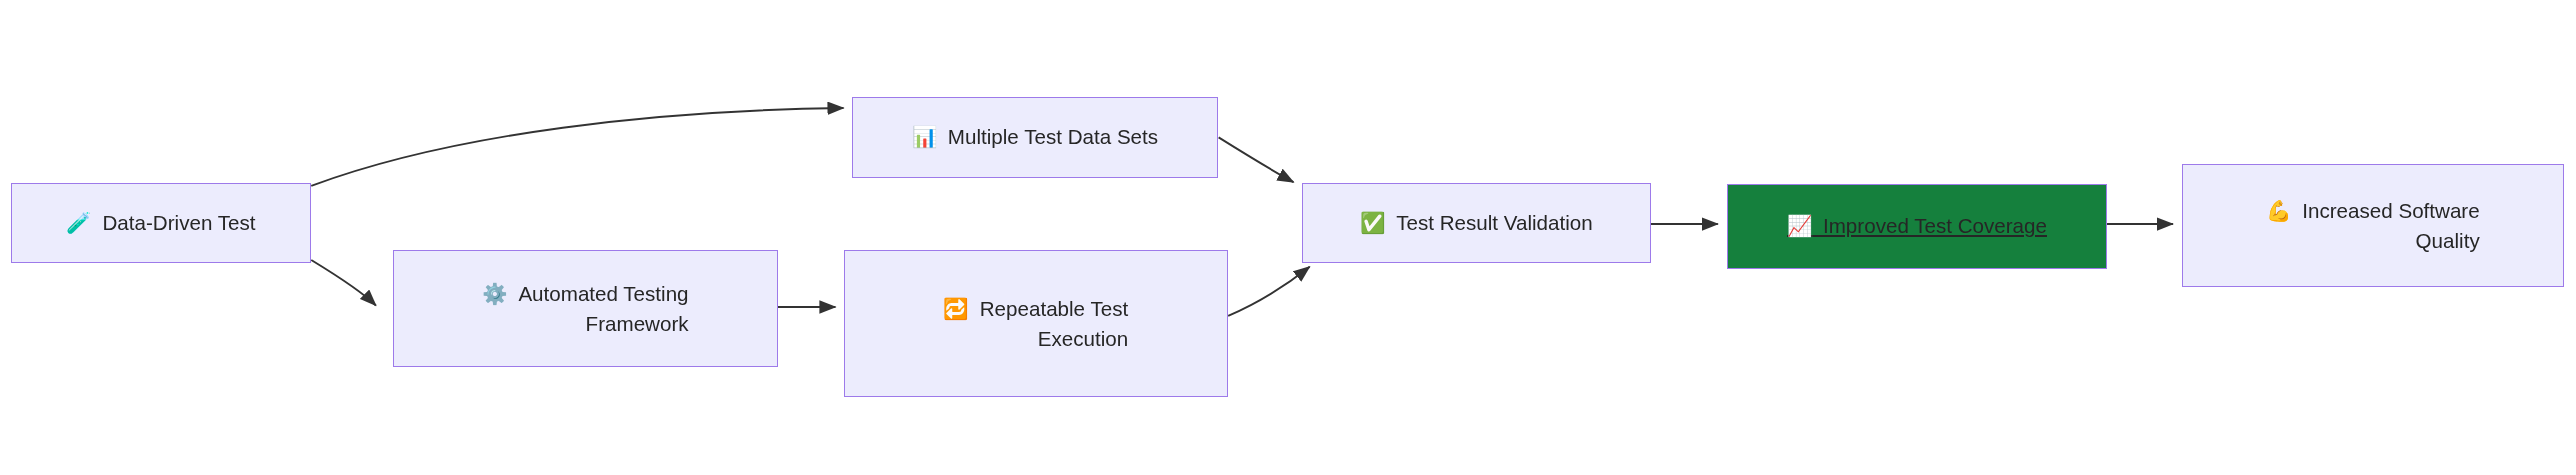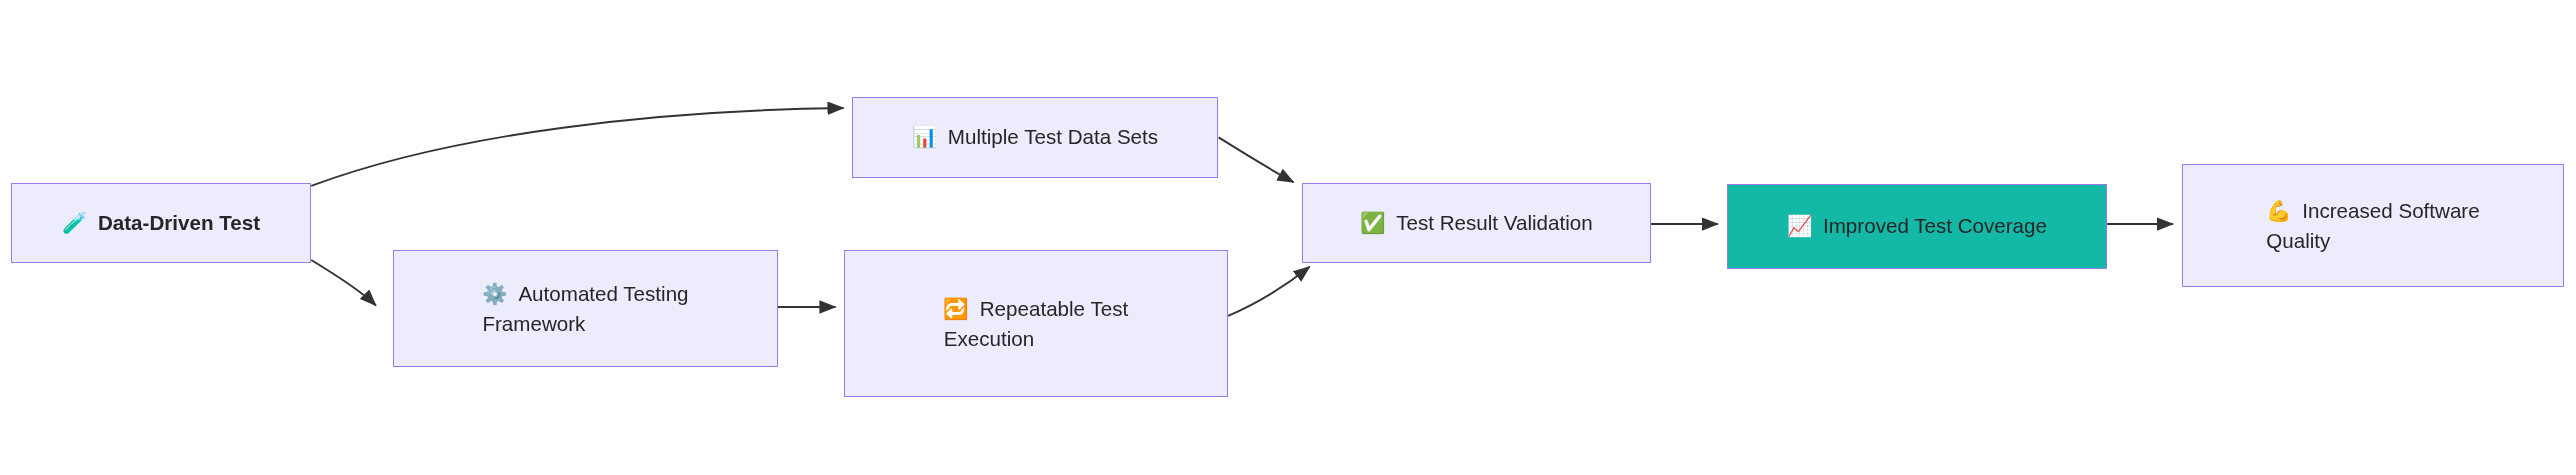--- a/index.html
+++ b/index.html
@@ -24,21 +24,21 @@
     pointer-events: none;
   }
   .flow-node {
     position: absolute;
     box-sizing: border-box;
     background: #ececfd;
     border: 1.5px solid #9d7aea;
     display: flex;
     align-items: center;
     justify-content: center;
-    text-align: left;
+    text-align: right;
     color: #262626;
     font-size: 20.6px;
     line-height: 1.42;
     font-family: "Liberation Sans", sans-serif;
   }
   .node-inner {
     display: block;
     padding: 0 10.3px;
     white-space: pre-line;
   }
@@ -62,38 +62,38 @@
         <path d="M 424,253 C 620,180 900,150 1149,147" stroke="#333333"></path>
         <path d="M 424,354 C 470,382 500,404 512,416" stroke="#333333"></path>
         <path d="M 1048,418 L 1138,418" stroke="#333333"></path>
         <path d="M 1660,187 C 1700,212 1740,236 1762,248" stroke="#333333"></path>
         <path d="M 1673,430 C 1720,410 1760,382 1784,363" stroke="#333333"></path>
         <path d="M 2248,305 L 2340,305" stroke="#333333"></path>
         <path d="M 2870,305 L 2960,305" stroke="#333333"></path>
       </g>
   </svg>
 
-  <div class="flow-node" style="left: 11px; top: 183px; width: 300px; height: 80px; background: rgb(236, 236, 253); border-color: rgb(157, 122, 234); color: rgb(38, 38, 38); font-weight: bold;">
+  <div class="flow-node" style="left: 11px; top: 183px; width: 300px; height: 80px; background: rgb(236, 236, 253); border-color: rgb(157, 122, 234); color: rgb(38, 38, 38);">
     <span class="node-inner"><span class="node-emoji">🧪</span> Data-Driven Test</span>
   </div>
   <div class="flow-node" style="left: 852px; top: 97px; width: 366px; height: 81px; background: rgb(236, 236, 253); border-color: rgb(157, 122, 234); color: rgb(38, 38, 38);">
     <span class="node-inner"><span class="node-emoji">📊</span> Multiple Test Data Sets</span>
   </div>
   <div class="flow-node" style="left: 385px; top: 250px; width: 385px; height: 117px; background: rgb(236, 236, 253); border-color: rgb(157, 122, 234); color: rgb(38, 38, 38); margin-left: 8px;">
     <span class="node-inner"><span class="node-emoji">⚙️</span> Automated Testing
 Framework</span>
   </div>
   <div class="flow-node" style="left: 844px; top: 250px; width: 384px; height: 147px; background: rgb(236, 236, 253); border-color: rgb(157, 122, 234); color: rgb(38, 38, 38);">
     <span class="node-inner"><span class="node-emoji">🔁</span> Repeatable Test
 Execution</span>
   </div>
   <div class="flow-node" style="left: 1302px; top: 183px; width: 349px; height: 80px; background: rgb(236, 236, 253); border-color: rgb(157, 122, 234); color: rgb(38, 38, 38);">
     <span class="node-inner"><span class="node-emoji">✅</span> Test Result Validation</span>
   </div>
-  <div class="flow-node" style="left: 1727px; top: 184px; width: 380px; height: 85px; background: #14b8a6; border-color: rgb(157, 122, 234); color: rgb(38, 38, 38);">
+  <div class="flow-node" style="left: 1727px; top: 184px; width: 380px; height: 85px; background: #15803d; border-color: rgb(157, 122, 234); color: rgb(38, 38, 38); text-decoration: underline;">
     <span class="node-inner"><span class="node-emoji">📈</span> Improved Test Coverage</span>
   </div>
   <div class="flow-node" style="left: 2182px; top: 164px; width: 382px; height: 123px; background: rgb(236, 236, 253); border-color: rgb(157, 122, 234); color: rgb(38, 38, 38);">
     <span class="node-inner"><span class="node-emoji">💪</span> Increased Software
 Quality</span>
   </div>
 
 </div>
 
 

